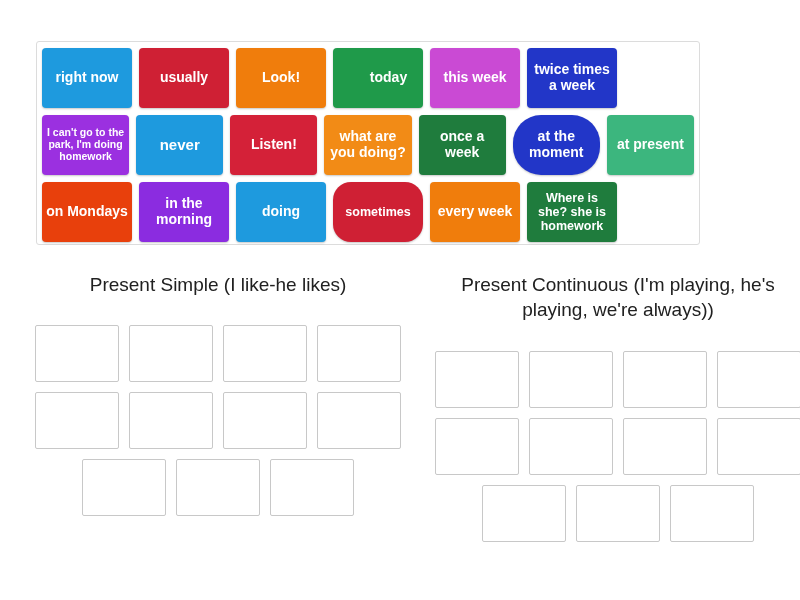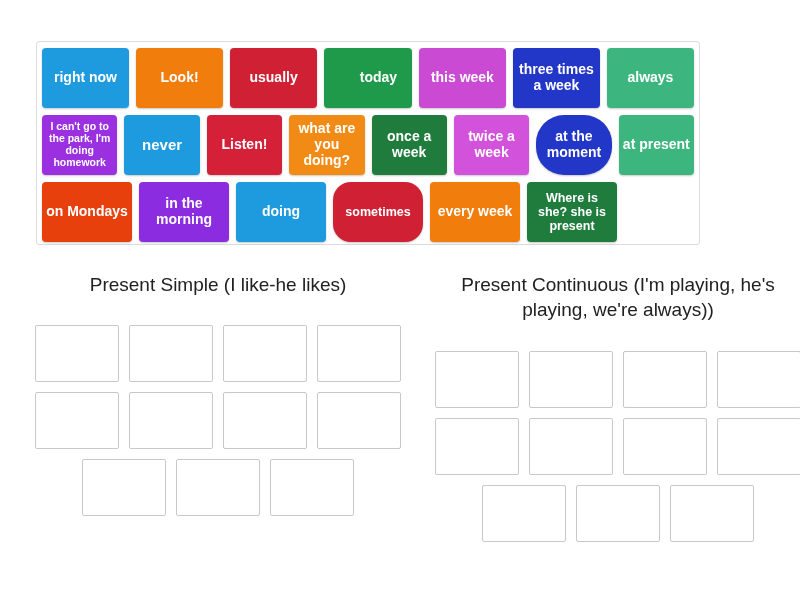--- a/index.html
+++ b/index.html
@@ -109,44 +109,42 @@
   }
 </style>
 </head>
 <body>
 
 <div id="app">
 
   <div class="tile-pool">
     <div class="pool-row">
         <div class="tile s-md" style="background: rgb(30, 154, 222);">right now</div>
+        <div class="tile s-md" style="background: rgb(207, 32, 52);">usually</div>
         <div class="tile s-md" style="background: rgb(240, 125, 12);">Look!</div>
-        <div class="tile s-md" style="background: rgb(207, 32, 52);">usually</div>
         <div class="tile s-md" style="background: rgb(31, 154, 74); padding-left: 24px;">today</div>
         <div class="tile s-md" style="background: rgb(202, 74, 212);">this week</div>
-        <div class="tile s-md" style="background: rgb(34, 54, 200);">three times a week</div>
-        <div class="tile s-md" style="background: rgb(60, 182, 126);">always</div>
+        <div class="tile s-md" style="background: rgb(34, 54, 200);">twice times a week</div>
       </div>
     <div class="pool-row">
         <div class="tile s-xs" style="background: rgb(155, 48, 224);">I can't go to the park, I'm doing homework</div>
         <div class="tile s-lg" style="background: rgb(30, 154, 222);">never</div>
         <div class="tile s-md" style="background: rgb(212, 33, 56);">Listen!</div>
         <div class="tile s-md" style="background: rgb(242, 139, 22);">what are you doing?</div>
         <div class="tile s-md" style="background: rgb(31, 124, 61);">once a week</div>
-        <div class="tile s-md" style="background: rgb(210, 82, 220);">twice a week</div>
         <div class="tile s-md" style="background: rgb(34, 54, 200); border-radius: 28px;">at the moment</div>
         <div class="tile s-md" style="background: rgb(60, 182, 126);">at present</div>
       </div>
     <div class="pool-row">
         <div class="tile s-md" style="background: rgb(232, 64, 12);">on Mondays</div>
         <div class="tile s-md" style="background: rgb(139, 44, 224);">in the morning</div>
         <div class="tile s-md" style="background: rgb(30, 154, 222);">doing</div>
         <div class="tile s-sm" style="background: rgb(207, 32, 52); border-radius: 18px;">sometimes</div>
         <div class="tile s-md" style="background: rgb(240, 125, 12);">every week</div>
-        <div class="tile s-sm" style="background: rgb(31, 124, 61);">Where is she? she is present</div>
+        <div class="tile s-sm" style="background: rgb(31, 124, 61);">Where is she? she is homework</div>
       </div>
   </div>
 
   <div class="zones">
     <div class="zone">
       <div class="zone-title">Present Simple (I like-he likes)</div>
       <div class="slot-grid">
           <div class="slot-row">
             <div class="slot"></div>
             <div class="slot"></div>

